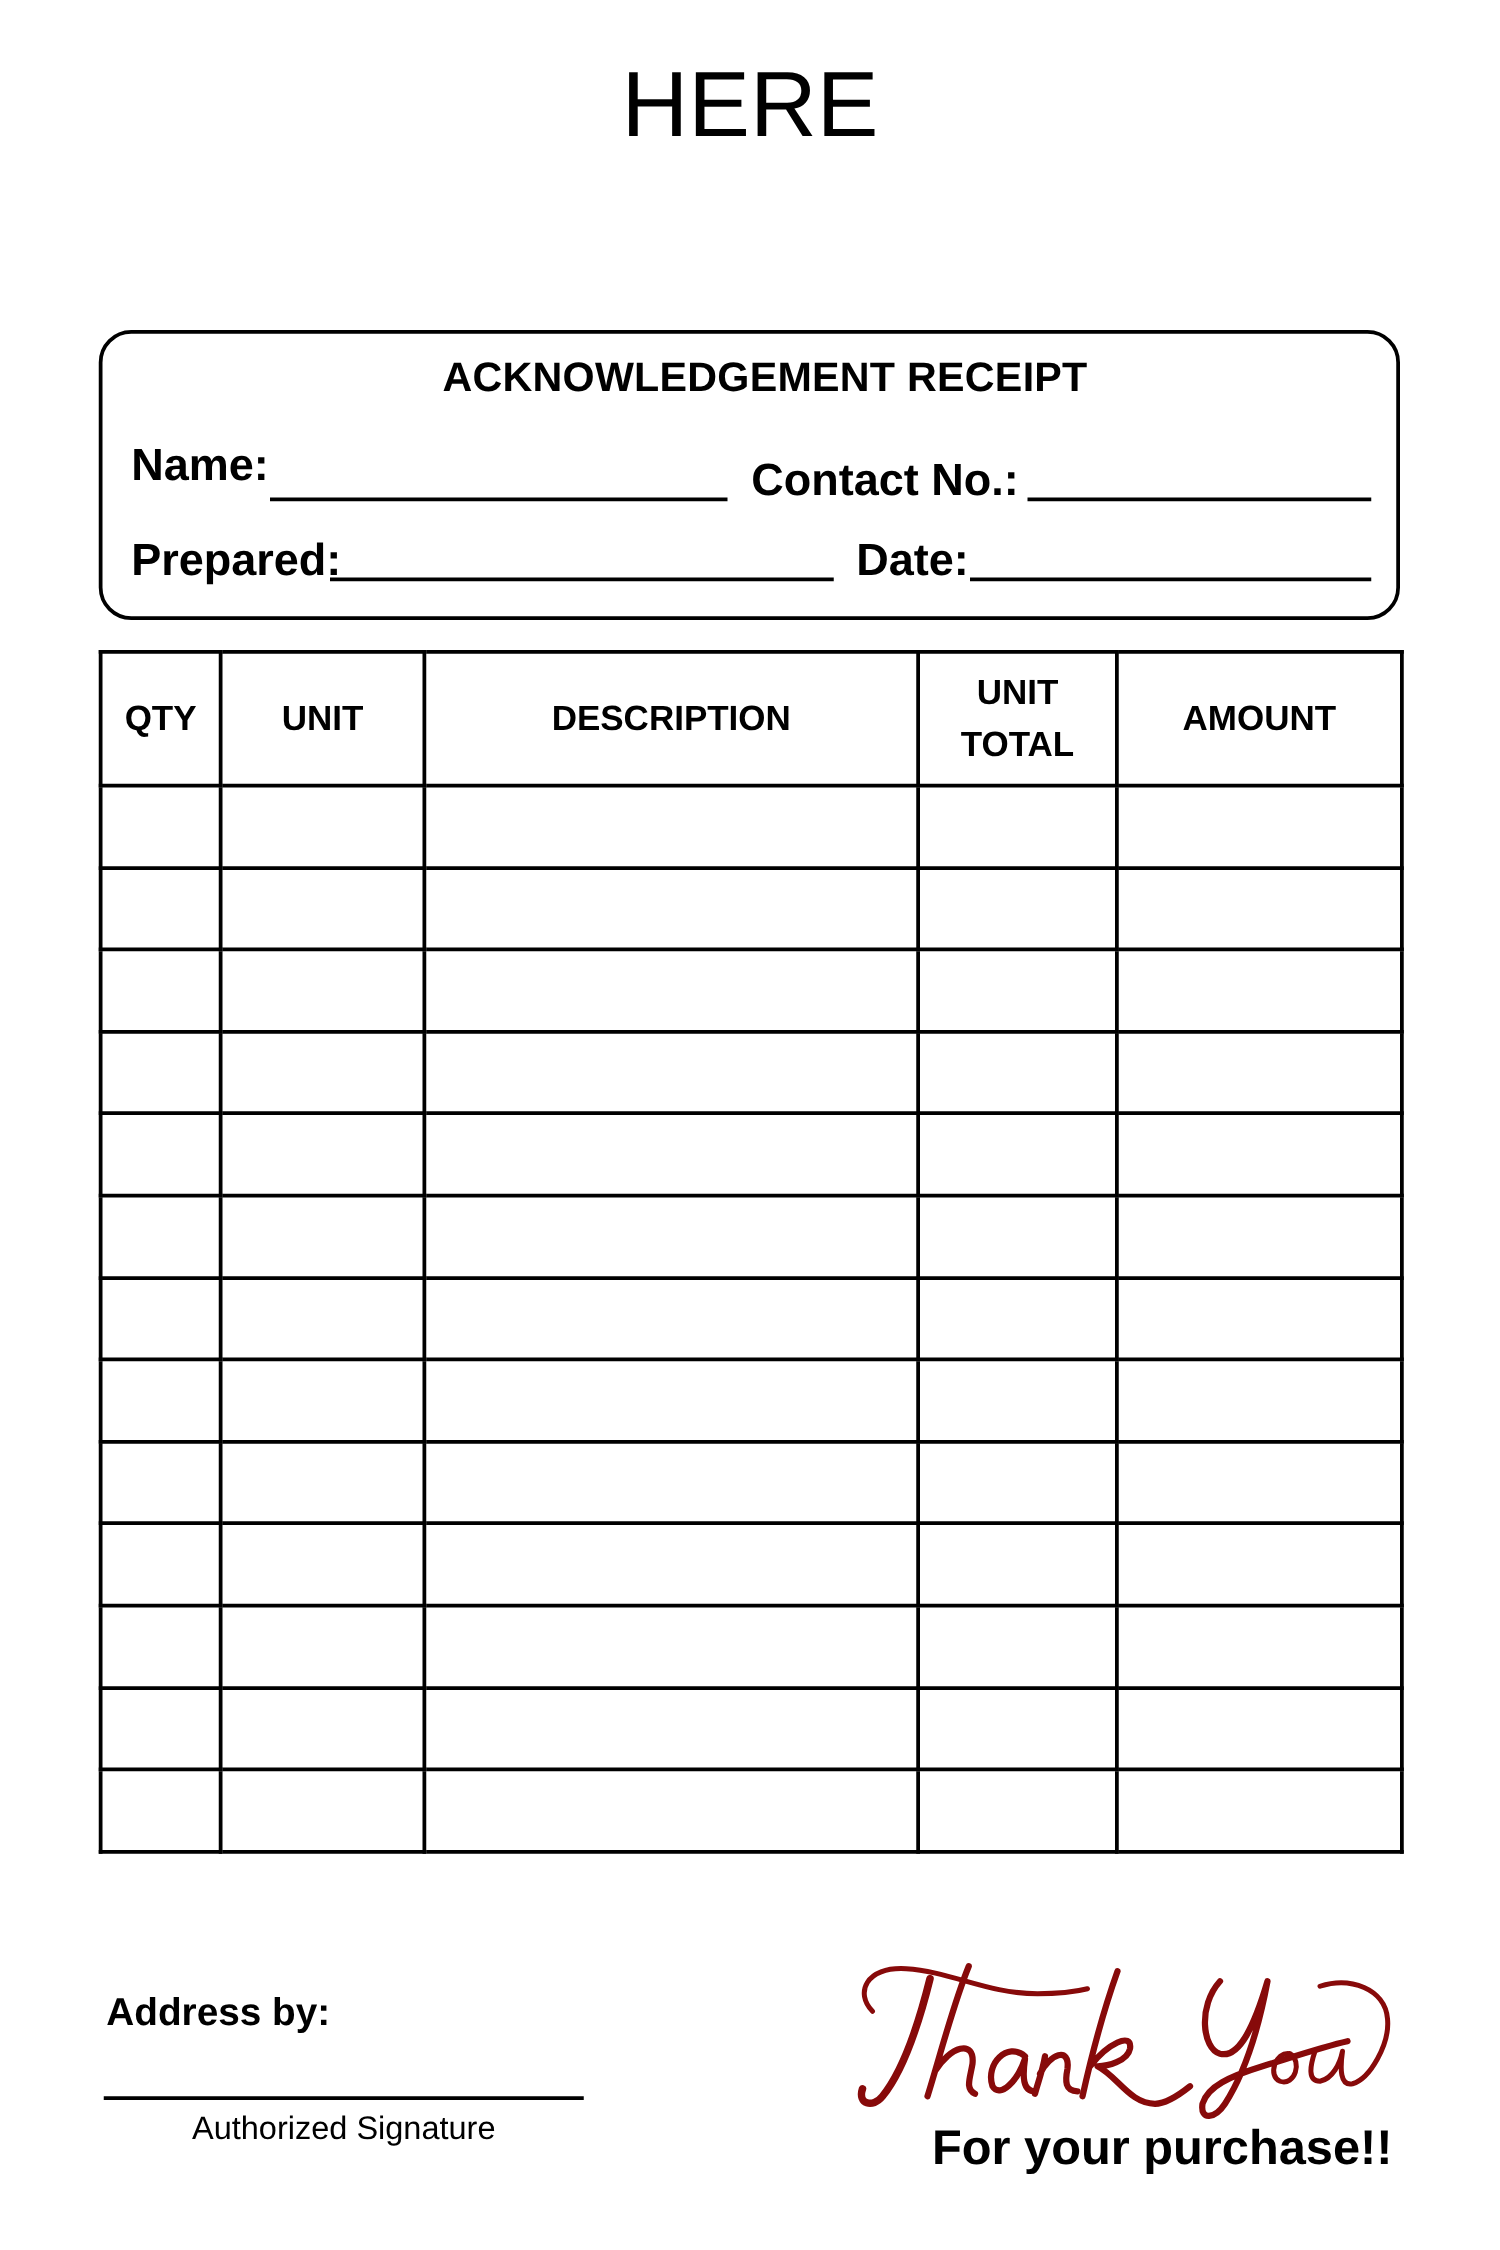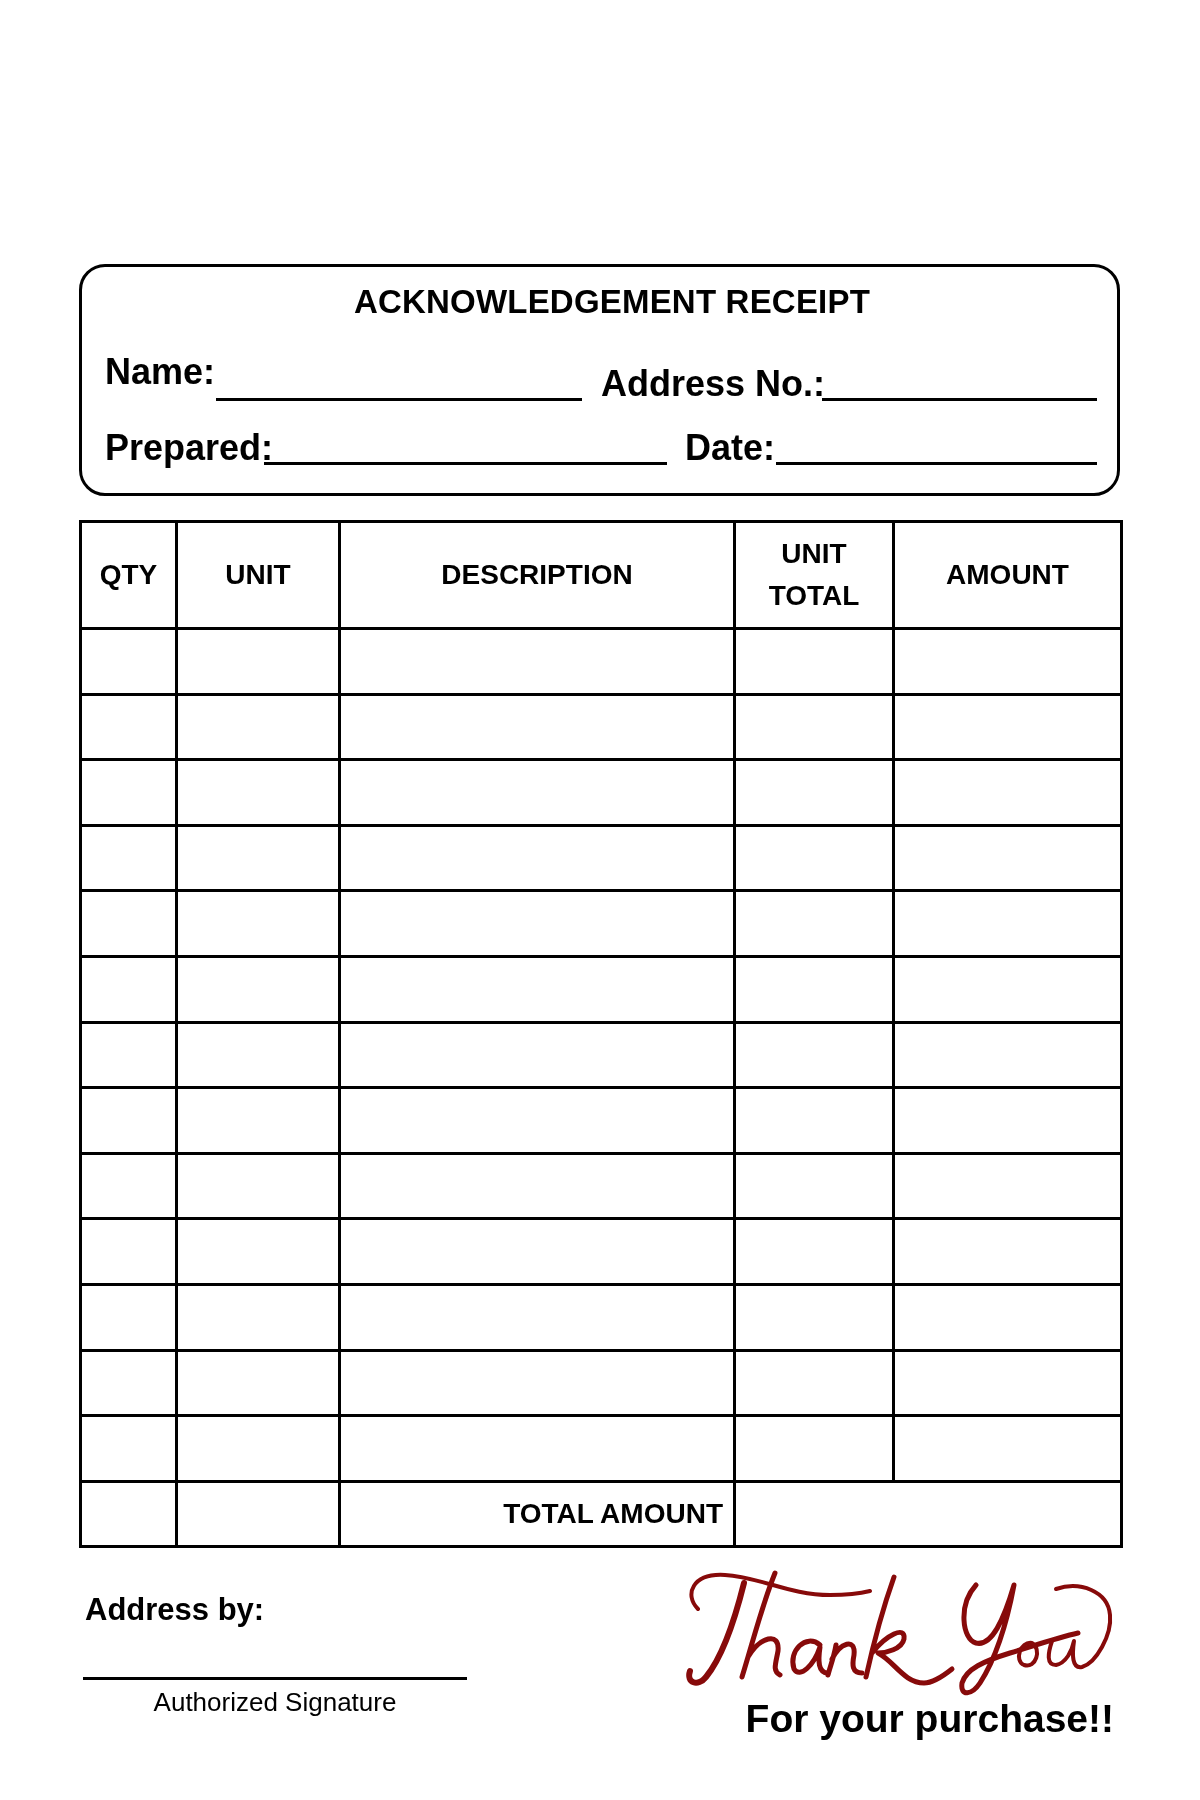--- a/index.html
+++ b/index.html
@@ -17,29 +17,30 @@
   .prepared { position:absolute; left:85px; top:1592px; font-size:31px; font-weight:bold; font-family:"Liberation Sans", sans-serif; }
   .sig-line { position:absolute; left:83px; top:1677px; width:384px; height:3px; background:#000; }
   .sig-label { position:absolute; left:83px; width:384px; top:1687px; text-align:center; font-size:26px; font-family:"Liberation Sans", sans-serif; }
   .thanks-svg { position:absolute; left:680px; top:1565px; width:440px; height:135px; }
   .purchase { position:absolute; left:700px; width:414px; top:1697px; text-align:right; font-size:39px; font-weight:bold; font-family:"Liberation Sans", sans-serif; }
 </style>
 </head>
 <body>
 
 <div class="biz-title">
+  <div>HERE</div>
 </div>
 
 <div class="info-box"></div>
 <div class="box-title">ACKNOWLEDGEMENT RECEIPT</div>
 
 <div class="field" style="left:105px; top:352px;">Name:</div>
 <div class="uline" style="left:216px; top:398px; width:366px;"></div>
 
-<div class="field" style="left:601px; top:364px;">Address No.:</div>
+<div class="field" style="left:601px; top:364px;">Contact No.:</div>
 <div class="uline" style="left:822px; top:398px; width:275px;"></div>
 
 <div class="field" style="left:105px; top:428px;">Prepared:</div>
 <div class="uline" style="left:264px; top:462px; width:403px;"></div>
 
 <div class="field" style="left:685px; top:428px;">Date:</div>
 <div class="uline" style="left:776px; top:462px; width:321px;"></div>
 
 <table class="items">
   <colgroup>
@@ -143,26 +144,20 @@
         <td></td>
         <td></td>
       </tr>
     <tr>
         <td></td>
         <td></td>
         <td></td>
         <td></td>
         <td></td>
       </tr>
-    <tr>
-      <td></td>
-      <td></td>
-      <td class="total-label">TOTAL AMOUNT</td>
-      <td colspan="2"></td>
-    </tr>
   </tbody>
 </table>
 
 <div class="prepared">Address by:</div>
 <div class="sig-line"></div>
 <div class="sig-label">Authorized Signature</div>
 
 <svg class="thanks-svg" viewBox="0 0 440 135">
   <title>Thank You</title>
   <g fill="none" stroke="#870A0A" stroke-linecap="round" stroke-linejoin="round">

